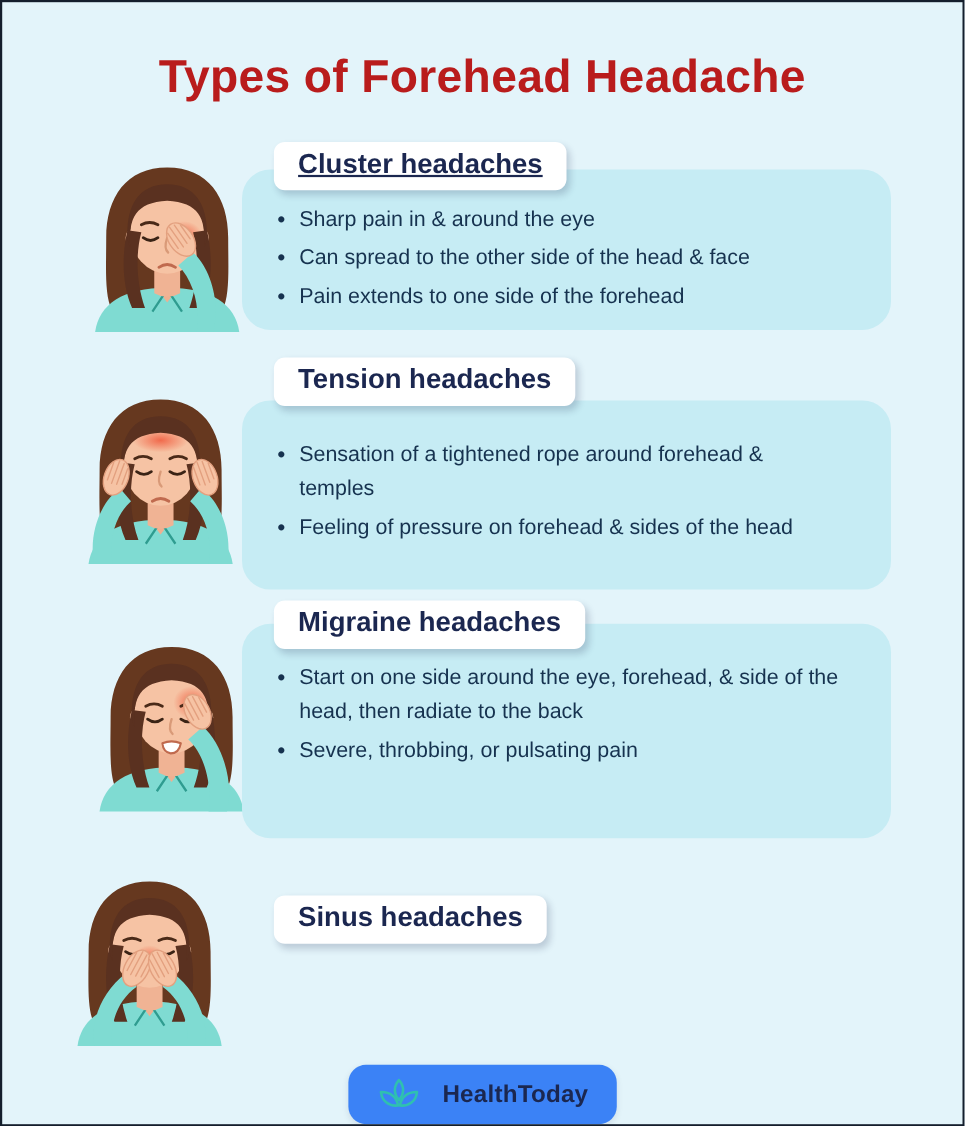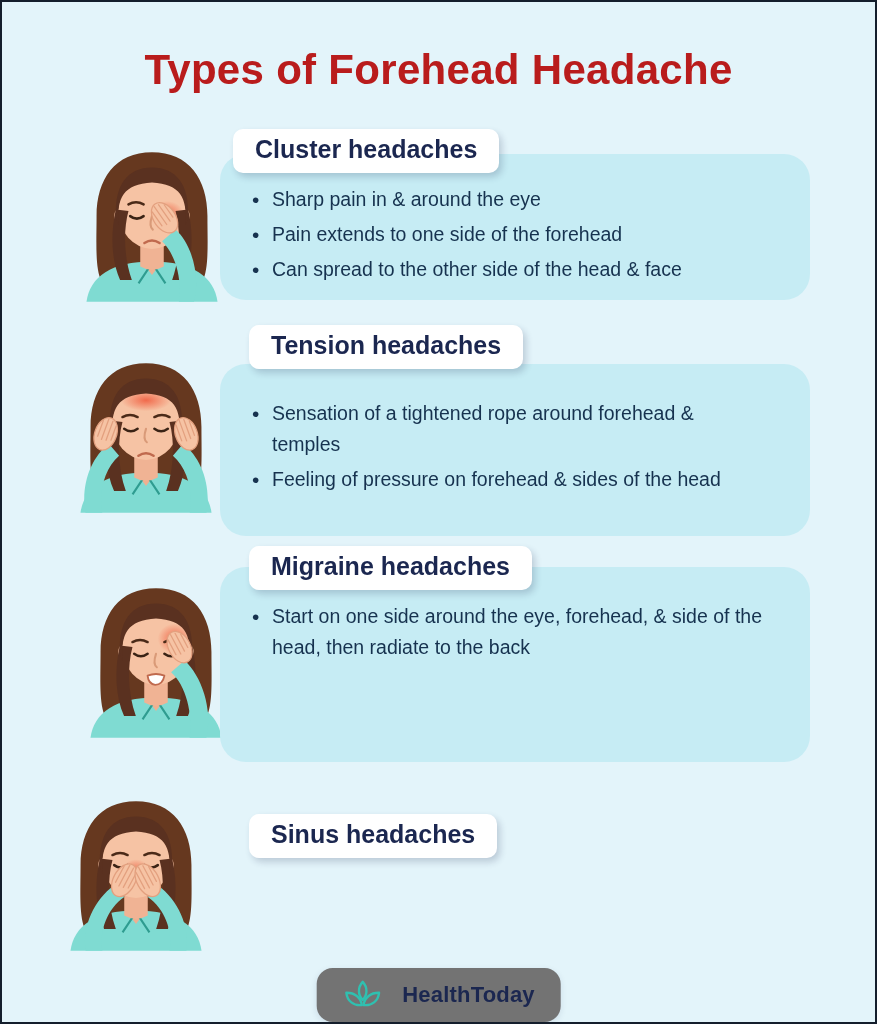--- a/index.html
+++ b/index.html
@@ -26,21 +26,21 @@
   .card li::before { content:"•"; position:absolute; left:4px; font-size:21px; }
   .header-box {
     position:absolute; background:#ffffff; border-radius:10px;
     padding:6px 22px 9px 22px; font-size:25px; font-weight:800;
     color:#1b2750; box-shadow:3px 4px 7px rgba(30,42,82,0.20);
     white-space:nowrap; z-index:2;
   }
   .illustration { position:absolute; width:168px; height:162px; }
   .brand-pill {
     position:absolute; top:966px; left:50%; transform:translateX(-50%);
-    height:54px; padding:0 26px; background:#737373; border-radius:16px;
+    height:54px; padding:0 26px; background:#3b82f6; border-radius:16px;
     display:flex; align-items:center; gap:20px;
     box-shadow:0 2px 6px rgba(30,42,82,0.10);
   }
   .brand-name { font-size:22px; font-weight:800; color:#1b2750; letter-spacing:0.2px; }
 </style>
 </head>
 <body>
 
 <div class="canvas">
 
@@ -70,26 +70,26 @@
     <path d="M91,120 Q100,114 109,120" stroke="#c06a4e" stroke-width="3" fill="none" stroke-linecap="round"></path>
     <path d="M57,80 C50,110 52,142 62,164 L76,164 C66,136 66,104 72,82 Z" fill="#5a3120"></path>
     <path d="M143,80 C150,110 148,142 138,164 L124,164 C134,136 134,104 128,82 Z" fill="#5a3120"></path>
     <path d="M100,30 C70,30 56,52 57,86 C57,94 60,98 60,98 C58,66 66,50 100,48 C134,50 142,66 140,98 C140,98 143,94 143,86 C144,52 130,30 100,30 Z" fill="#5a3120"></path>
     <path d="M150,190 C158,156 146,120 128,104 L112,118 C128,134 136,162 132,190 Z" fill="#7fdbd2"></path>
     <g transform="translate(115,90) rotate(-35)">
       <ellipse cx="0" cy="0" rx="13" ry="20" fill="#f6c3a4" stroke="#e3a07f" stroke-width="1.5"></ellipse>
       <path d="M-8,-14 L-8,6 M-2.5,-18 L-2.5,8 M3,-17 L3,7 M8.5,-13 L8.5,5" stroke="#e3a07f" stroke-width="1.5" fill="none" stroke-linecap="round"></path>
     </g>
   </svg>
-  <div class="header-box" style="left:231px; top:127px;">Cluster headaches</div>
+  <div class="header-box" style="left:247px; top:127px;text-decoration:underline;">Cluster headaches</div>
   <div class="card" style="top:152px; height:146px;">
     <ul>
       <li>Sharp pain in &amp; around the eye</li>
+      <li>Can spread to the other side of the head &amp; face</li>
       <li>Pain extends to one side of the forehead</li>
-      <li>Can spread to the other side of the head &amp; face</li>
     </ul>
   </div>
 
   <svg class="illustration" style="left:60px; top:350px;" viewBox="0 0 200 190">
     <defs>
       <radialGradient id="pain2" cx="50%" cy="50%" r="50%">
         <stop offset="0%" stop-color="#f05a3c" stop-opacity="0.85"></stop>
         <stop offset="65%" stop-color="#f05a3c" stop-opacity="0.30"></stop>
         <stop offset="100%" stop-color="#f05a3c" stop-opacity="0"></stop>
       </radialGradient>
@@ -162,20 +162,21 @@
     <path d="M160,190 C168,156 154,116 134,98 L118,112 C136,128 144,162 140,190 Z" fill="#7fdbd2"></path>
     <g transform="translate(128,82) rotate(-28)">
       <ellipse cx="0" cy="0" rx="13" ry="20" fill="#f6c3a4" stroke="#e3a07f" stroke-width="1.5"></ellipse>
       <path d="M-8,-14 L-8,6 M-2.5,-18 L-2.5,8 M3,-17 L3,7 M8.5,-13 L8.5,5" stroke="#e3a07f" stroke-width="1.5" fill="none" stroke-linecap="round"></path>
     </g>
   </svg>
   <div class="header-box" style="left:247px; top:544px;">Migraine headaches</div>
   <div class="card" style="top:565px; height:195px; padding-top:34px;">
     <ul>
       <li>Start on one side around the eye, forehead, &amp; side of the head, then radiate to the back</li>
+      <li>Severe, throbbing, or pulsating pain</li>
     </ul>
   </div>
 
   <svg class="illustration" style="left:50px; top:788px;" viewBox="0 0 200 190">
     <defs>
       <radialGradient id="pain4" cx="50%" cy="50%" r="50%">
         <stop offset="0%" stop-color="#f05a3c" stop-opacity="0.85"></stop>
         <stop offset="65%" stop-color="#f05a3c" stop-opacity="0.30"></stop>
         <stop offset="100%" stop-color="#f05a3c" stop-opacity="0"></stop>
       </radialGradient>

